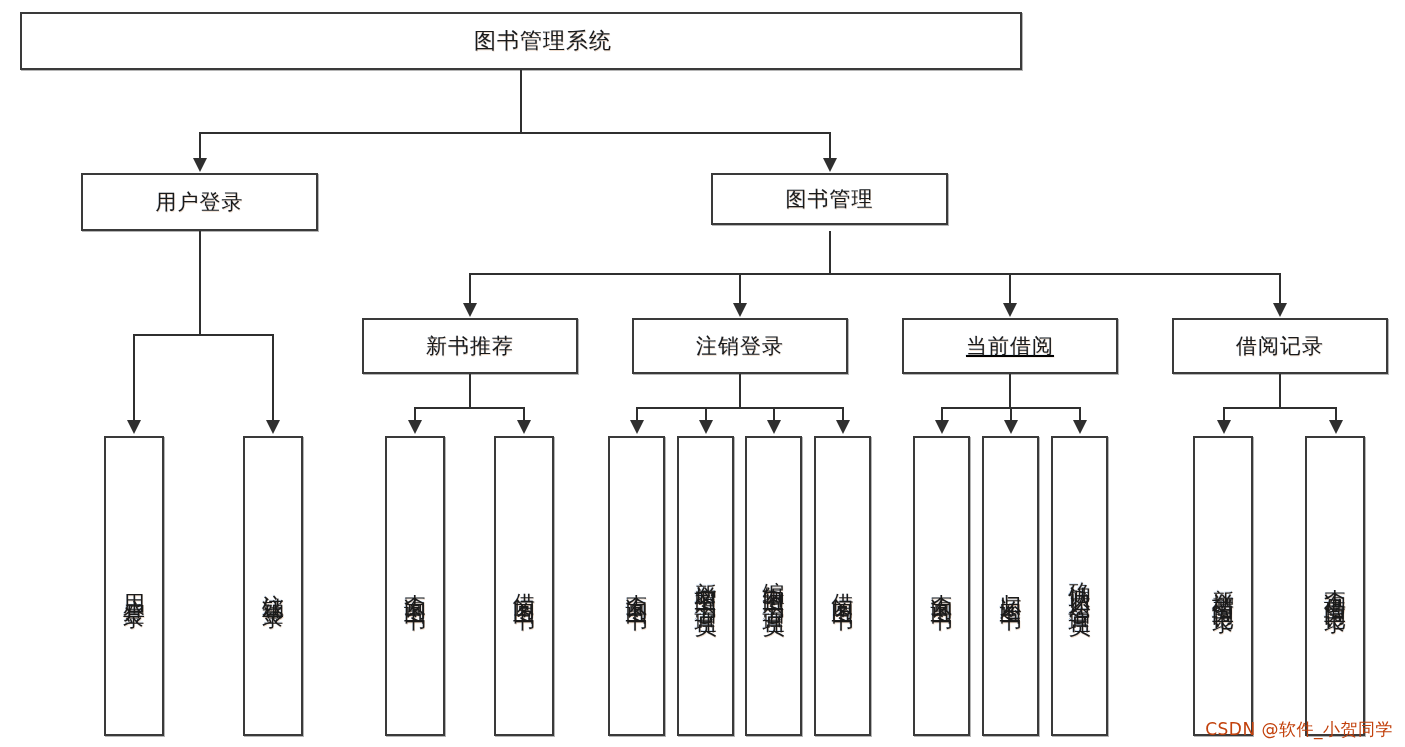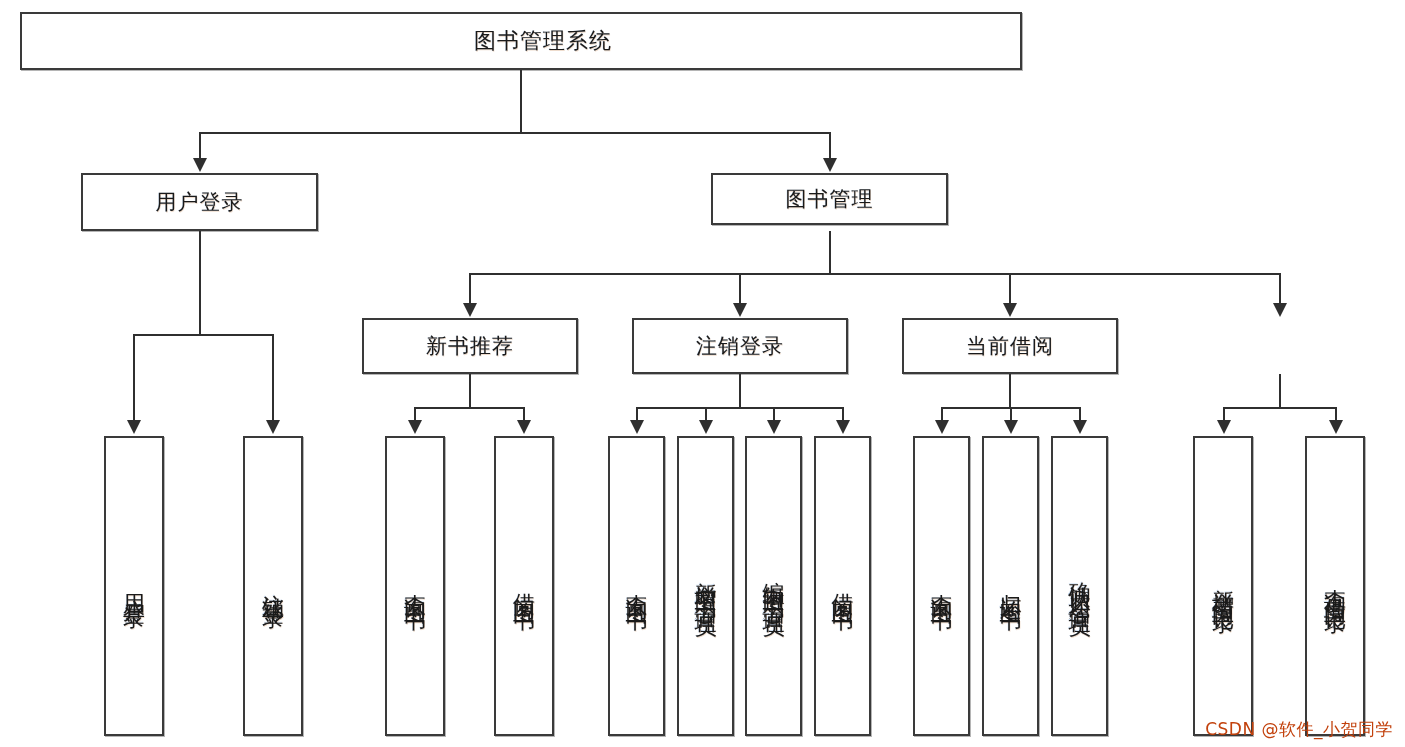--- a/index.html
+++ b/index.html
@@ -127,22 +127,25 @@
   <div class="arrow" style="left:1003px; top:303px;"></div>
   <div class="vline" style="left:1279px; top:273px; height:32px;"></div>
   <div class="arrow" style="left:1273px; top:303px;"></div>
 
   <div class="node horiz" style="left:362px; top:318px; width:216px; height:56px;justify-content:center;">
     <span class="label">新书推荐</span>
   </div>
   <div class="node horiz" style="left:632px; top:318px; width:216px; height:56px;">
     <span class="label">注销登录</span>
   </div>
-  <div class="node horiz" style="left:902px; top:318px; width:216px; height:56px;">
+  <div class="node horiz" style="left:902px; top:318px; width:216px; height:56px;text-decoration:underline;">
     <span class="label">当前借阅</span>
+  </div>
+  <div class="node horiz" style="left:1172px; top:318px; width:216px; height:56px;">
+    <span class="label">借阅记录</span>
   </div>
 
   <div class="vline" style="left:469px; top:374px; width:2px; height:33px;"></div>
   <div class="hline" style="left:414px; top:407px; width:110px;"></div>
   <div class="vline" style="left:414px; top:407px; height:15px;"></div>
   <div class="arrow" style="left:408px; top:420px;"></div>
   <div class="vline" style="left:523px; top:407px; height:15px;"></div>
   <div class="arrow" style="left:517px; top:420px;"></div>
 
   <div class="vline" style="left:739px; top:374px; height:33px;"></div>

